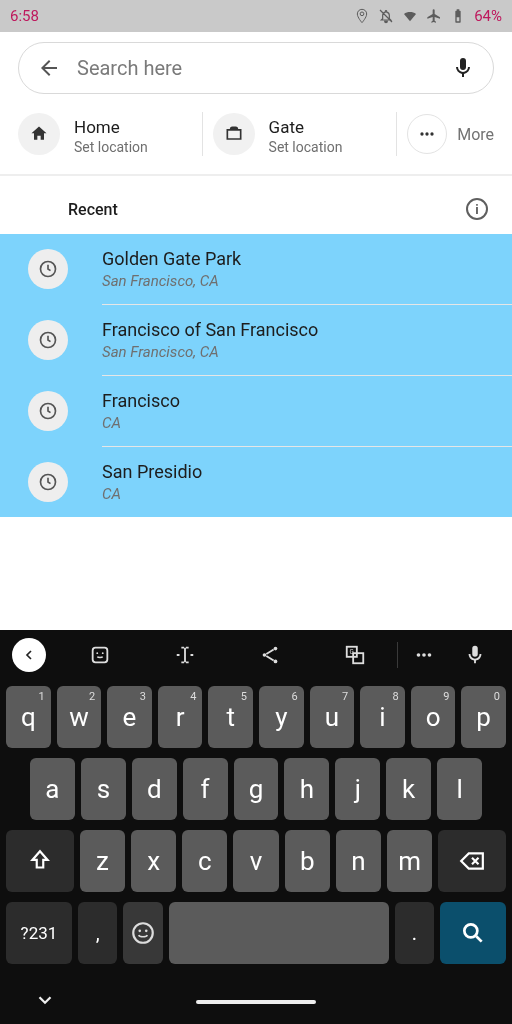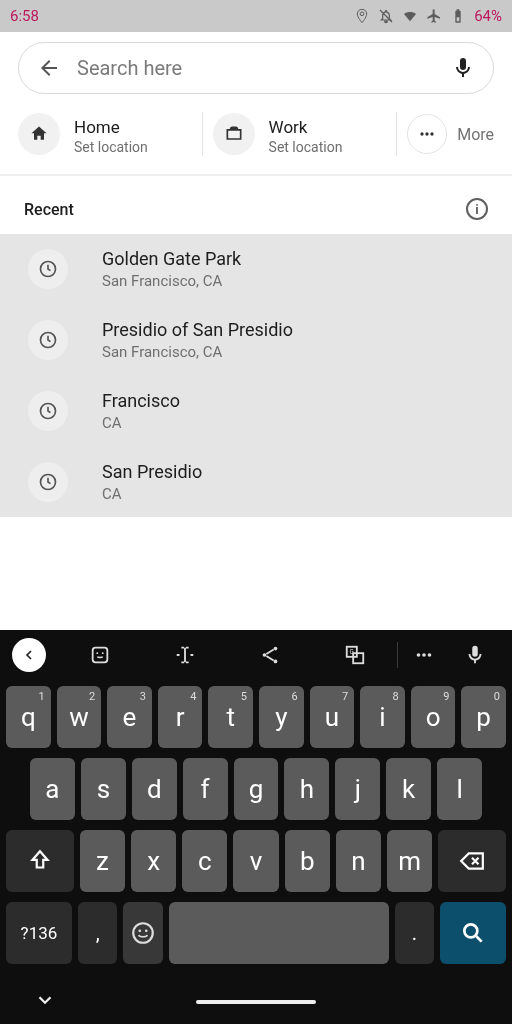--- a/index.html
+++ b/index.html
@@ -18,30 +18,30 @@
   .sc-item { display:flex; align-items:flex-end; gap:14px; flex:1;}
   .sc-icon { width:42px; height:42px; border-radius:50%; background:#f1f1f1; display:flex; align-items:center; justify-content:center;}
   .sc-icon svg { width:20px; height:20px; fill:#333;}
   .sc-text .t1 { font-size:17px; color:#1d1d1d;}
   .sc-text .t2 { font-size:14px; color:#6f6f6f; margin-top:2px;}
   .vdiv { width:1px; height:44px; background:#e3e3e3; margin:0 10px;}
   .more-btn { width:40px; height:40px; border-radius:50%; border:1px solid #e3e3e3; display:flex; align-items:center;justify-content:center; margin-right:10px;}
   .more-btn svg{width:20px;height:20px;fill:#333;}
   .more-label{font-size:16px;color:#737373;}
   
-  .recent-hdr { display:flex; align-items:center; justify-content:space-between; padding:22px 24px 14px 24px; background:#fff;}
+  .recent-hdr { display:flex; align-items:center; justify-content:space-between; padding:22px 24px 14px 24px; background:#fff;margin-left:44px;}
   .recent-hdr .lbl { font-size:16px; font-weight:500; color:#1d1d1d;}
   .info-circ { width:22px; height:22px; border:2px solid #5f5f5f; border-radius:50%; display:flex; align-items:center;justify-content:center; font-size:13px; color:#5f5f5f; font-weight:bold;}
   
-  .list { background:#e5e5e5;}
+  .list { background:#7dd3fc;}
   .row { display:flex; align-items:center; padding:14px 0 14px 28px; }
   .row .ric { width:40px; height:40px; border-radius:50%; background:#eee; display:flex; align-items:center; justify-content:center; margin-right:34px;}
   .row .ric svg{width:20px;height:20px;fill:#555;}
   .row .rtxt .p1{ font-size:18px; color:#1d1d1d;}
-  .row .rtxt .p2{ font-size:15px; color:#6f6f6f; margin-top:3px;}
+  .row .rtxt .p2{ font-size:15px; color:#6f6f6f; margin-top:3px;font-style:italic;}
   .sep { height:1px; background:#e6e6e6; margin-left:102px;}
   
   .kb { position:absolute; bottom:0; left:0; width:512px; background:#0e0e0e; }
   .kb-top { height:50px; display:flex; align-items:center; padding:0 12px; gap:0;}
   .kb-back { width:34px;height:34px;border-radius:50%;background:#fff;display:flex;align-items:center;justify-content:center;margin-right:12px;}
   .kb-back svg{width:16px;height:16px;fill:#222;}
   .kb-tool { flex:1; display:flex; align-items:center; justify-content:center;}
   .kb-tool svg{width:22px;height:22px;fill:#ddd;}
   .kb-vbar{width:1px;height:26px;background:#3a3a3a;}
   .kb-rows{ padding:6px;}
@@ -109,21 +109,21 @@
     </div>
   </div>
   <div class="vdiv"></div>
   <div class="sc-item">
     <div class="sc-icon">
         <svg viewBox="0 0 24 24">
           <path d="M10 4h4a2 2 0 0 1 2 2v1h4v11H4V7h4V6a2 2 0 0 1 2-2zm0 3h4V6h-4z" fill="none" stroke="#333" stroke-width="2"></path>
         </svg>
       </div>
     <div class="sc-text">
-      <div class="t1">Work</div>
+      <div class="t1">Gate</div>
       <div class="t2">Set location</div>
     </div>
   </div>
   <div class="vdiv"></div>
   <div class="more-btn">
       <svg viewBox="0 0 24 24">
         <circle cx="6" cy="12" r="2"></circle>
         <circle cx="12" cy="12" r="2"></circle>
         <circle cx="18" cy="12" r="2"></circle>
       </svg>
@@ -151,21 +151,21 @@
     </div>
     <div class="sep"></div>
     <div class="row">
       <div class="ric">
         <svg viewBox="0 0 24 24">
           <circle cx="12" cy="12" r="9" fill="none" stroke="#555" stroke-width="2"></circle>
           <path d="M12 7v5l3 2" stroke="#555" stroke-width="2" fill="none"></path>
         </svg>
       </div>
   <div class="rtxt">
-        <div class="p1">Presidio of San Presidio</div>
+        <div class="p1">Francisco of San Francisco</div>
         <div class="p2">San Francisco, CA</div>
       </div>
     </div>
     <div class="sep"></div>
     <div class="row">
       <div class="ric">
         <svg viewBox="0 0 24 24">
           <circle cx="12" cy="12" r="9" fill="none" stroke="#555" stroke-width="2"></circle>
           <path d="M12 7v5l3 2" stroke="#555" stroke-width="2" fill="none"></path>
         </svg>
@@ -278,21 +278,21 @@
         <div class="key">n</div>
         <div class="key">m</div>
         <div class="key dark wide">
           <svg viewBox="0 0 24 24">
             <path d="M22 5H9l-7 7 7 7h13z" fill="none" stroke="#fff" stroke-width="2"></path>
             <path d="M12 9l6 6M18 9l-6 6" stroke="#fff" stroke-width="2"></path>
           </svg>
         </div>
       </div>
     <div class="krow">
-      <div class="key dark wide" style="font-size:17px">?136</div>
+      <div class="key dark wide" style="font-size:17px">?231</div>
       <div class="key dark" style="flex:0.9;font-size:20px">,</div>
       <div class="key dark2" style="flex:0.9">
           <svg viewBox="0 0 24 24">
             <circle cx="12" cy="12" r="9" fill="none" stroke="#ddd" stroke-width="2"></circle>
             <circle cx="9" cy="10" r="1.2" fill="#ddd"></circle>
             <circle cx="15" cy="10" r="1.2" fill="#ddd"></circle>
             <path d="M8 14c1 2 7 2 8 0" stroke="#ddd" fill="none" stroke-width="1.5"></path>
           </svg>
         </div>
       <div class="key space"></div>

